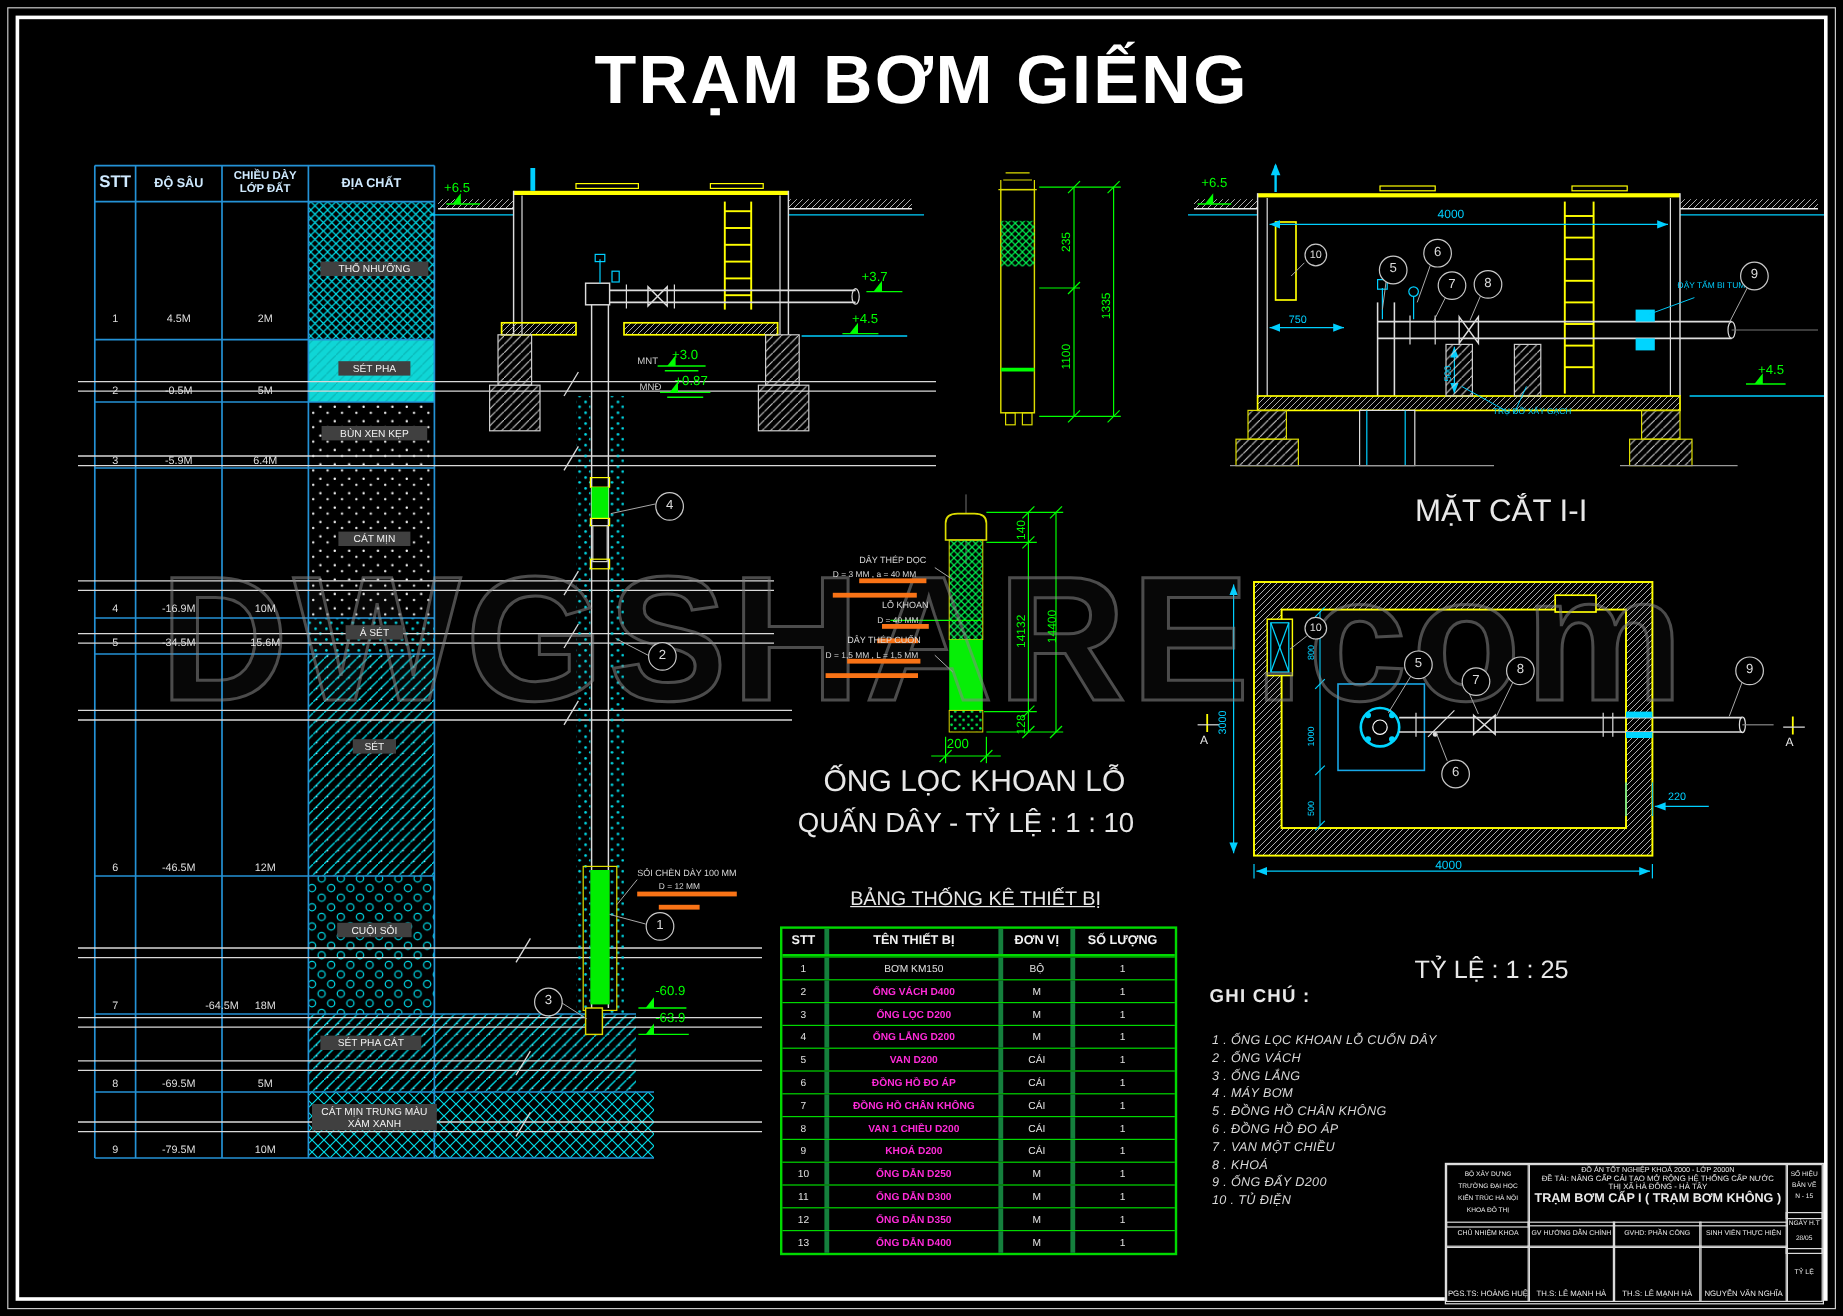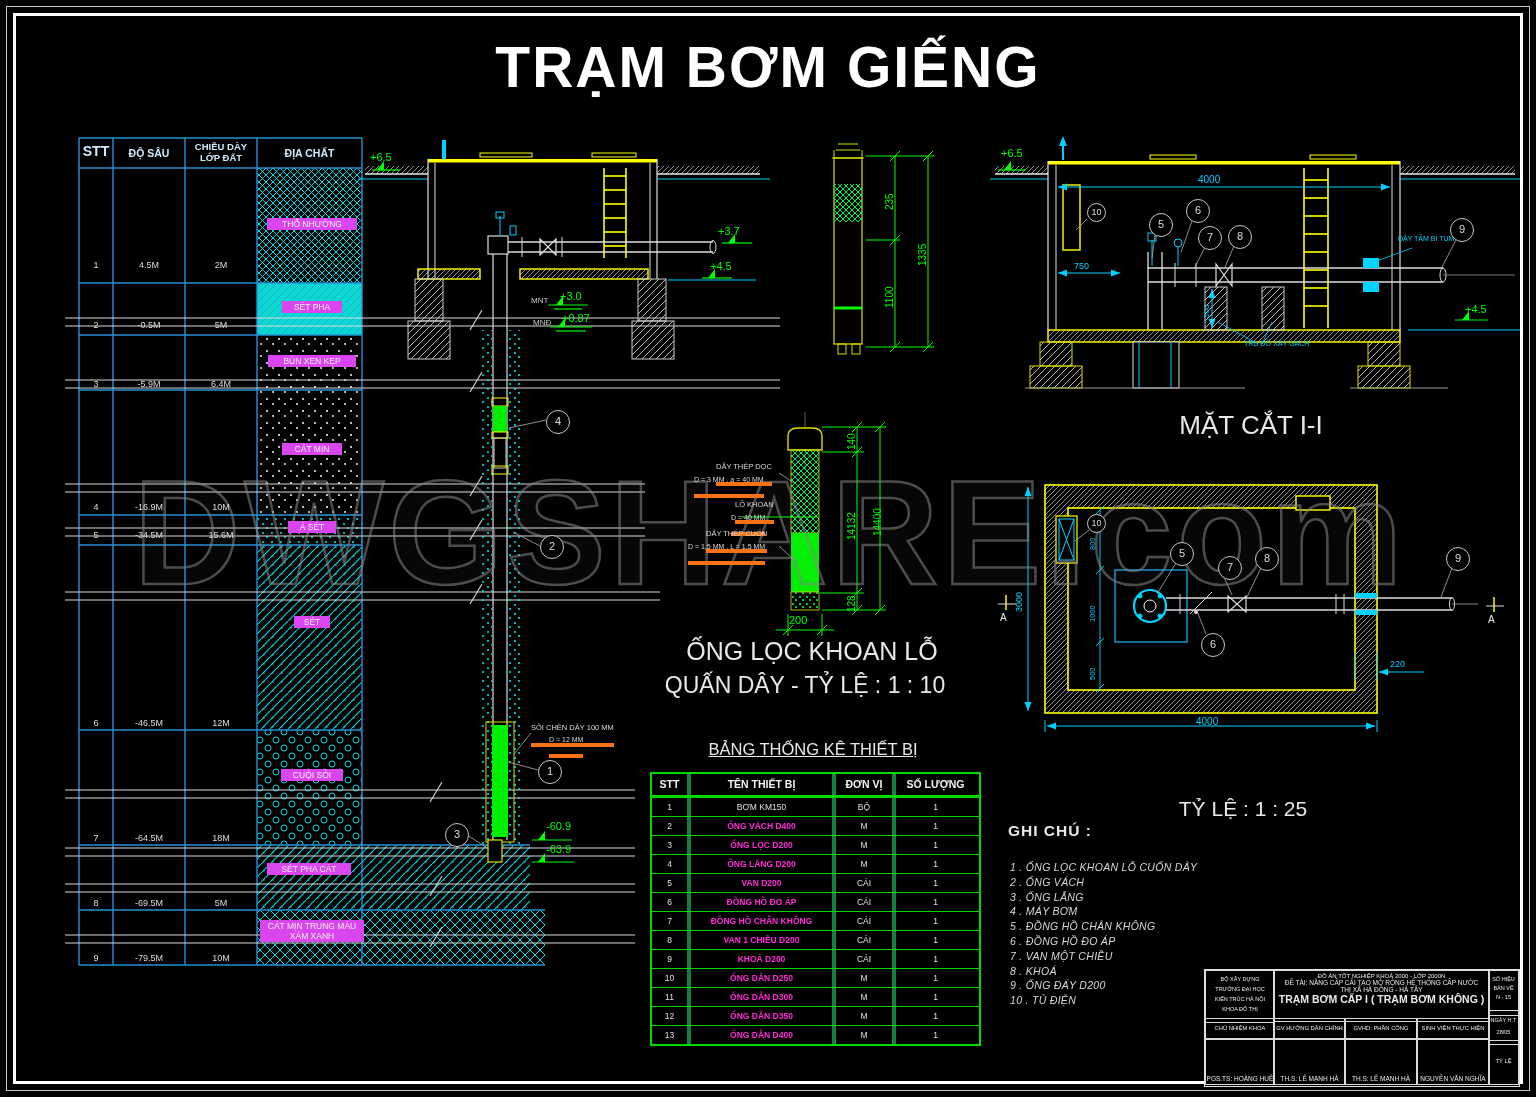--- a/index.html
+++ b/index.html
@@ -15,21 +15,21 @@
   .watermark{position:absolute;left:120px;top:448px;width:1300px;text-align:center;
       font-size:148px;font-weight:800;letter-spacing:4px;color:rgba(255,255,255,0.05);
       -webkit-text-stroke:2.5px #8a8a8a;opacity:.55;white-space:nowrap;}
   .t{position:absolute;color:#e8e8e8;}
   .cy{color:#00cfff;} .gr{color:#00ff00;}
   .ctr{text-align:center;}
   .rot{transform:rotate(-90deg);transform-origin:0 0;white-space:nowrap;}
   .co{position:absolute;width:22px;height:22px;border:1.5px solid #c8c8c8;border-radius:50%;
       background:#000;color:#dcdcdc;font-size:11px;line-height:21px;text-align:center;}
   .co.sm{width:17px;height:17px;font-size:9px;line-height:16px;}
-  .chip{position:absolute;background:#d946ef;color:#f0f0f0;font-size:8.5px;line-height:10px;
+  .chip{position:absolute;background:#404040;color:#f0f0f0;font-size:8.5px;line-height:10px;
         text-align:center;padding:1px 2px;}
   .cell{position:absolute;color:#dedede;font-size:9px;text-align:center;}
   .soilhead{position:absolute;color:#cfeaff;text-align:center;font-weight:bold;}
   .ul{border-bottom:4px solid #f97316;padding-bottom:11px;}
   .lbl{position:absolute;color:#d8d8d8;font-size:7.5px;white-space:nowrap;}
   
   .equip{position:absolute;left:650px;top:772px;width:327px;border:2px solid #00d900;background:#000;}
   .erow{display:grid;grid-template-columns:35px 145px 60px 83px;border-top:1px solid #00d900;}
   .erow.h{border-top:none;border-bottom:2px solid #00d900;}
   .ecell{height:18px;line-height:18px;text-align:center;color:#e0e0e0;font-size:8.5px;
@@ -459,21 +459,21 @@
       <div class="chip" style="left: 282px; top: 443px; width: 56px;">CÁT MỊN</div>
       <div class="cell" style="left: 79px; top: 530px; width: 34px;">5</div>
       <div class="cell" style="left: 113px; top: 530px; width: 72px;">-34.5M</div>
       <div class="cell" style="left: 185px; top: 530px; width: 72px;">15.6M</div>
       <div class="chip" style="left: 288px; top: 521px; width: 44px;">Á SÉT</div>
       <div class="cell" style="left: 79px; top: 718px; width: 34px;">6</div>
       <div class="cell" style="left: 113px; top: 718px; width: 72px;">-46.5M</div>
       <div class="cell" style="left: 185px; top: 718px; width: 72px;">12M</div>
       <div class="chip" style="left: 294px; top: 616px; width: 32px;">SÉT</div>
       <div class="cell" style="left: 79px; top: 833px; width: 34px;">7</div>
-      <div class="cell" style="left: 113px; top: 833px; width: 72px;">-64.5M</div>
+      <div class="cell" style="left: 113px; top: 833px; width: 72px; padding-left: 36px;">-64.5M</div>
       <div class="cell" style="left: 185px; top: 833px; width: 72px;">18M</div>
       <div class="chip" style="left: 281px; top: 769px; width: 58px;">CUỘI SỎI</div>
       <div class="cell" style="left: 79px; top: 898px; width: 34px;">8</div>
       <div class="cell" style="left: 113px; top: 898px; width: 72px;">-69.5M</div>
       <div class="cell" style="left: 185px; top: 898px; width: 72px;">5M</div>
       <div class="chip" style="left: 267px; top: 863px; width: 80px;">SÉT PHA CÁT</div>
       <div class="cell" style="left: 79px; top: 953px; width: 34px;">9</div>
       <div class="cell" style="left: 113px; top: 953px; width: 72px;">-79.5M</div>
       <div class="cell" style="left: 185px; top: 953px; width: 72px;">10M</div>
       <div class="chip" style="left: 260px; top: 920px; width: 100px;">CÁT MỊN TRUNG MÀU XÁM XANH</div>

